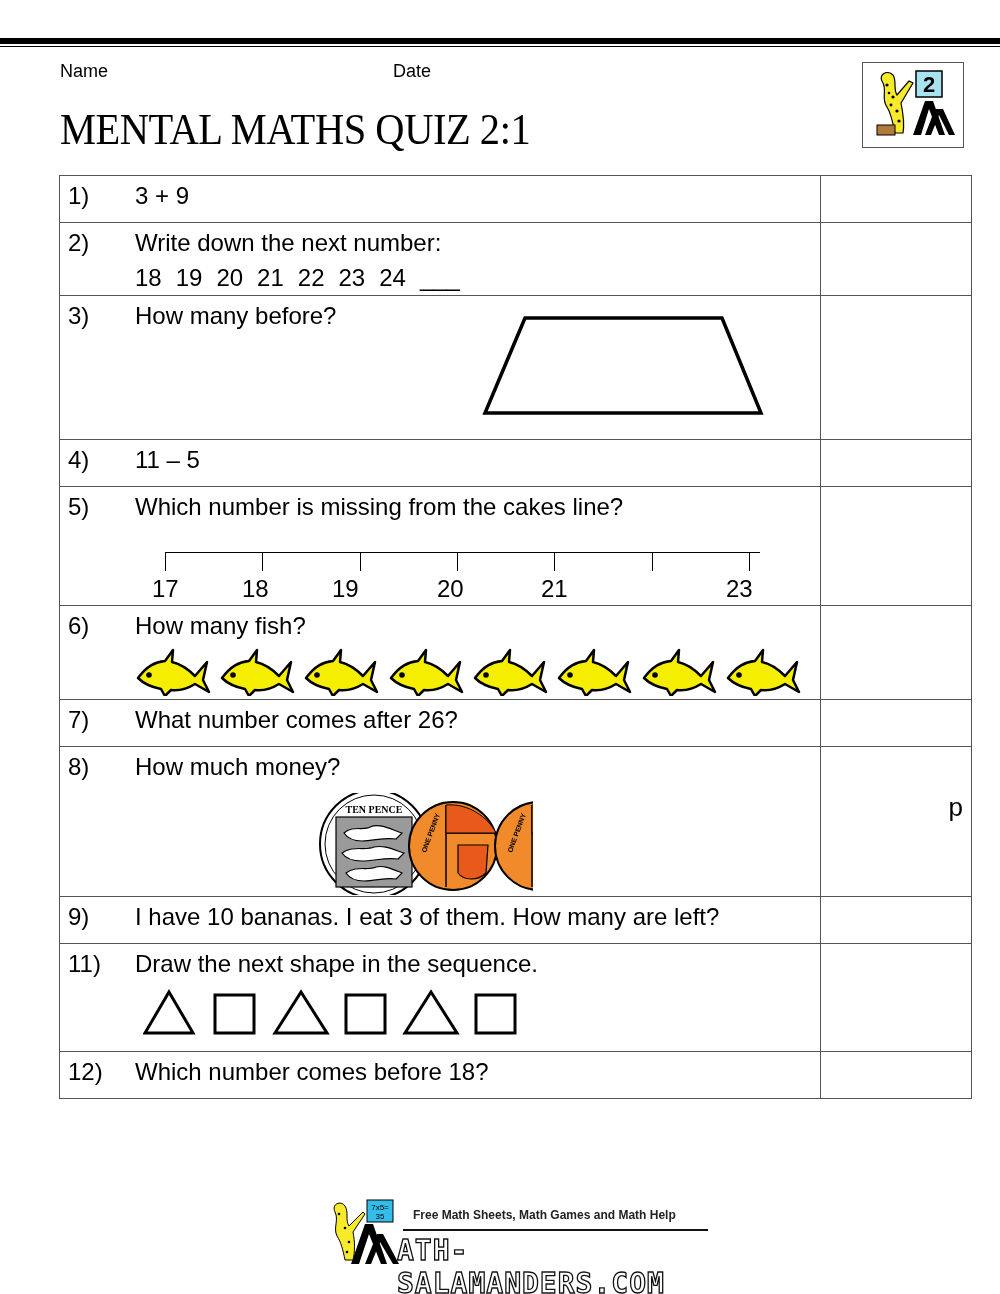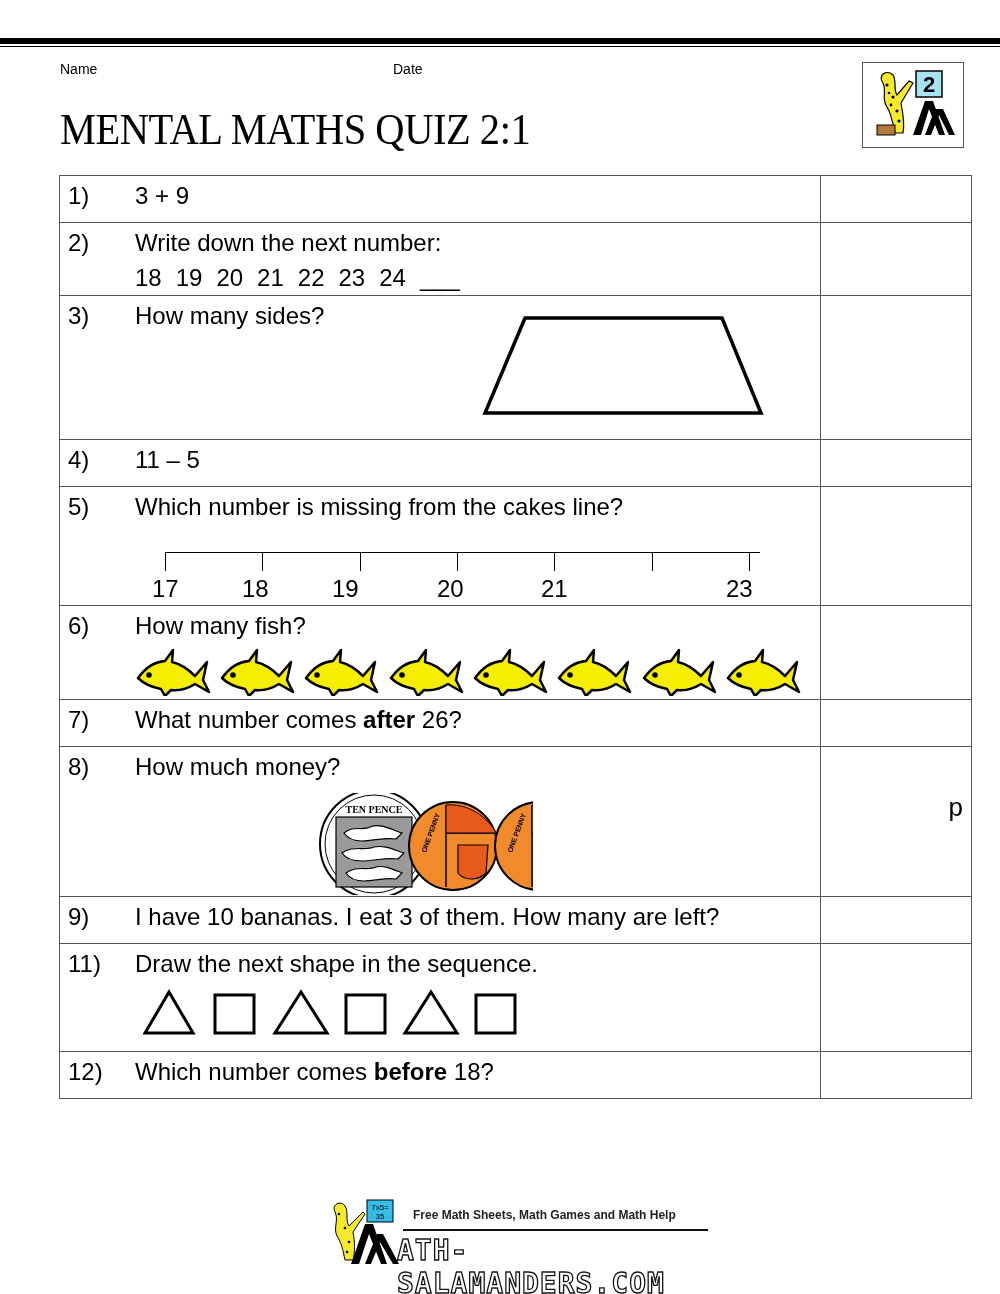--- a/index.html
+++ b/index.html
@@ -1,31 +1,31 @@
 <!DOCTYPE html>
 <html><head>
 <meta charset="utf-8">
 <style>
   html, body { margin: 0; padding: 0; background: #ffffff; }
   body { width: 1000px; height: 1294px; position: relative; overflow: hidden;
          font-family: "Liberation Sans", "DejaVu Sans", sans-serif; color: #000; }
   .topbar { position: absolute; left: 0; top: 38px; width: 1000px; height: 6px; background: #000; }
   .topbar2 { position: absolute; left: 0; top: 46px; width: 1000px; height: 1px; background: #000; }
-  .lbl { position: absolute; top: 61px; font-size: 14px; }
+  .lbl { position: absolute; top: 61px; font-size: 18px; }
   .title { position: absolute; left: 60px; top: 104px; font-family: "Liberation Serif", "DejaVu Serif", serif;
            font-size: 44px; letter-spacing: -0.5px; line-height: 52px; transform: scaleX(0.92); transform-origin: left; }
   .logo-box { position: absolute; left: 862px; top: 62px; width: 100px; height: 84px; border: 1px solid #555; background: #fff; }
   table.quiz { position: absolute; left: 59px; top: 175px; width: 913px; border-collapse: collapse; }
   table.quiz td { border: 1px solid #555; vertical-align: top; padding: 0; font-size: 24px; line-height: 36px; }
   td.q { position: relative; }
   td.ans { width: 150px; position: relative; }
   .num { position: absolute; left: 8px; top: 2px; }
   .txt { position: absolute; left: 75px; top: 2px; right: 10px; }
   .num, .txt { font-family: "Liberation Sans", "DejaVu Sans", sans-serif; }
-  b { font-weight: bold; }
+  b { font-weight: normal; }
   .seq span { display: inline-block; margin-right: 14px; }
   .unit { position: absolute; right: 8px; top: 42px; font-size: 26px; }
   .footer { position: absolute; left: 325px; top: 1198px; width: 390px; height: 70px; }
   .footer-tag { position: absolute; left: 88px; top: 10px; font-size: 12px; font-weight: bold; color: #222; }
   .footer-line { position: absolute; left: 78px; top: 31px; width: 305px; height: 2px; background: #111; }
   .footer-brand { position: absolute; left: 72px; top: 36px; font-size: 28px; letter-spacing: 1px; font-family: "DejaVu Sans Mono", monospace; font-weight: bold; color: #fff;
                   -webkit-text-stroke: 1.3px #111; }
 </style>
 </head>
 <body>
@@ -71,21 +71,21 @@
         <div class="seq" style="margin-top:-1px">
           <span>18</span><span>19</span><span>20</span><span>21</span><span>22</span><span>23</span><span>24</span><span>___</span>
         </div>
       </div>
         </td>
     <td class="ans"></td>
   </tr>
   <tr style="height:144px">
     <td class="q">
           <span class="num">3)</span>
-      <span class="txt">How many sides?</span>
+      <span class="txt">How many before?</span>
       <svg style="position:absolute;left:420px;top:18px" width="285" height="105">
         <polygon points="45,4 242,4 281,99 5,99" fill="none" stroke="#000" stroke-width="3.5" stroke-linejoin="miter"></polygon>
       </svg>
         </td>
     <td class="ans"></td>
   </tr>
   <tr style="height:47px">
     <td class="q">
           <span class="num">4)</span>
       <span class="txt">11 – 5</span>

